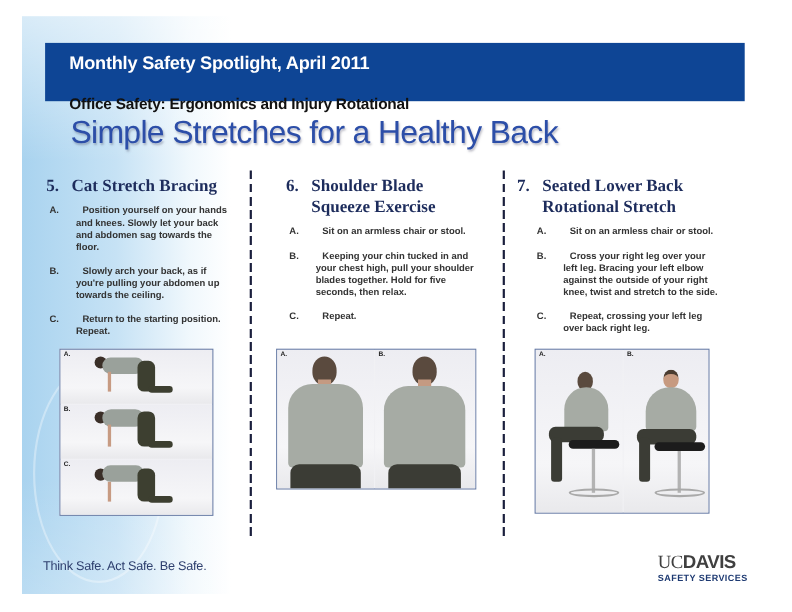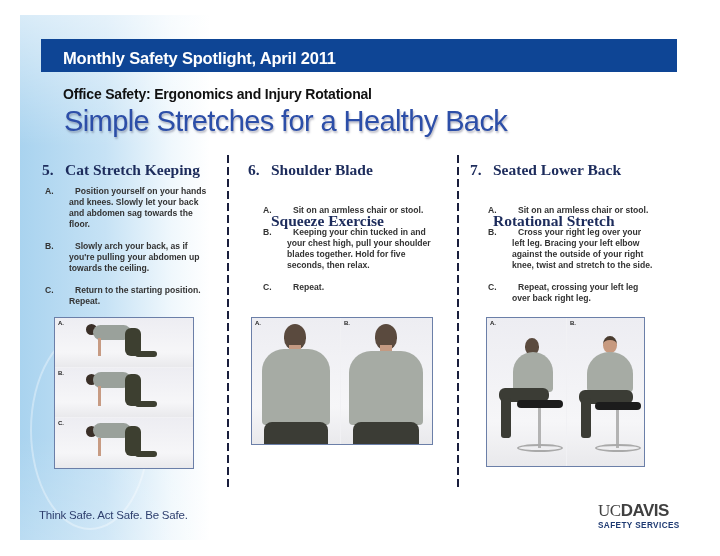--- a/index.html
+++ b/index.html
@@ -13,21 +13,21 @@
   .bg-band::after {
     content: ""; position: absolute; left: 0; top: 0; right: 0; bottom: 0;
     background: linear-gradient(180deg, rgba(255,255,255,0.55) 0%, rgba(255,255,255,0) 25%, rgba(255,255,255,0) 80%, rgba(255,255,255,0.2) 100%);
   }
   .bg-pattern {
     position: absolute; left: 30px; top: 330px; width: 120px; height: 200px;
     border-radius: 50%; border: 2px solid rgba(255,255,255,0.35);
   }
 
   .header-bar {
-    position: absolute; left: 41px; top: 39px; width: 636px; height: 33px;
+    position: absolute; left: 41px; top: 39px; width: 636px; height: 53px;
     background: #0e4595; color: #ffffff;
     font-family: "Liberation Sans", sans-serif; font-weight: bold; font-size: 16.5px;
     padding: 10px 0 0 22px; letter-spacing: -0.2px;
   }
 
   .subtitle {
     position: absolute; left: 63px; top: 86px;
     font-weight: bold; font-size: 14px; color: #111111; letter-spacing: -0.2px;
   }
   .main-title {
@@ -35,21 +35,21 @@
     font-size: 29px; color: #2c4ea8; letter-spacing: -0.6px;
     text-shadow: 1px 2px 2px rgba(60,60,90,0.35);
   }
 
   .col-title {
     position: absolute;
     font-family: "Liberation Serif", serif; font-weight: bold; font-size: 15.5px;
     color: #1d2c5c; line-height: 19px;
   }
   .col-title .num { display: inline-block; width: 23px; }
-  .col-title .line2 { display: block; padding-left: 23px; margin-top: 32px; }
+  .col-title .line2 { display: block; padding-left: 23px; }
 
   .steps { position: absolute; font-size: 8.6px; font-weight: bold; color: #333333; line-height: 11px; }
   .step { position: relative; padding-left: 24px; margin-bottom: 11px; }
   .step .lbl { position: absolute; left: 0; top: 0; }
   .step .txt { display: block; text-indent: 6px; }
 
   .dash-sep {
     position: absolute; width: 2px;
     background: repeating-linear-gradient(180deg, #1a1f3d 0px, #1a1f3d 8px, transparent 8px, transparent 12px);
   }
@@ -89,21 +89,21 @@
 <body>
 
 <div class="bg-band"></div>
 <div class="bg-pattern"></div>
 
 <div class="header-bar">Monthly Safety Spotlight, April 2011</div>
 <div class="subtitle">Office Safety: Ergonomics and Injury Rotational</div>
 <div class="main-title">Simple Stretches for a Healthy Back</div>
 
 <div class="col-title" style="left:42px; top:160px;">
-  <span class="num">5.</span><span>Cat Stretch Keeping</span>
+  <span class="num">5.</span><span>Cat Stretch Bracing</span>
 </div>
 <div class="steps" style="left:45px; top:186px; width:170px;">
   <div class="step">
     <span class="lbl">A.</span>
     <span class="txt">Position yourself on your hands and knees. Slowly let your back and abdomen sag towards the floor.</span>
   </div>
   <div class="step">
     <span class="lbl">B.</span>
     <span class="txt">Slowly arch your back, as if you're pulling your abdomen up towards the ceiling.</span>
   </div>
@@ -135,21 +135,21 @@
     <div class="cat-head" style="left:31px; top:8px; width:11px; height:11px;"></div>
     <div class="cat-torso" style="left:38px; top:5px; width:38px; height:15px;"></div>
     <div class="cat-legs" style="left:70px; top:8px; width:16px; height:30px;"></div>
     <div class="cat-legs" style="left:80px; top:33px; width:22px; height:6px;"></div>
     <div class="cat-arm" style="left:43px; top:20px; height:18px;"></div>
   </div>
 </div>
 
 <div class="dash-sep" style="left:227px; top:155px; height:333px;"></div>
 
-<div class="col-title" style="left:248px; top:160px;">
+<div class="col-title" style="left:260px; top:160px;">
   <span class="num">6.</span><span>Shoulder Blade</span>
   <span class="line2">Squeeze Exercise</span>
 </div>
 <div class="steps" style="left:263px; top:205px; width:178px;">
   <div class="step">
     <span class="lbl">A.</span>
     <span class="txt">Sit on an armless chair or stool.</span>
   </div>
   <div class="step">
     <span class="lbl">B.</span>

